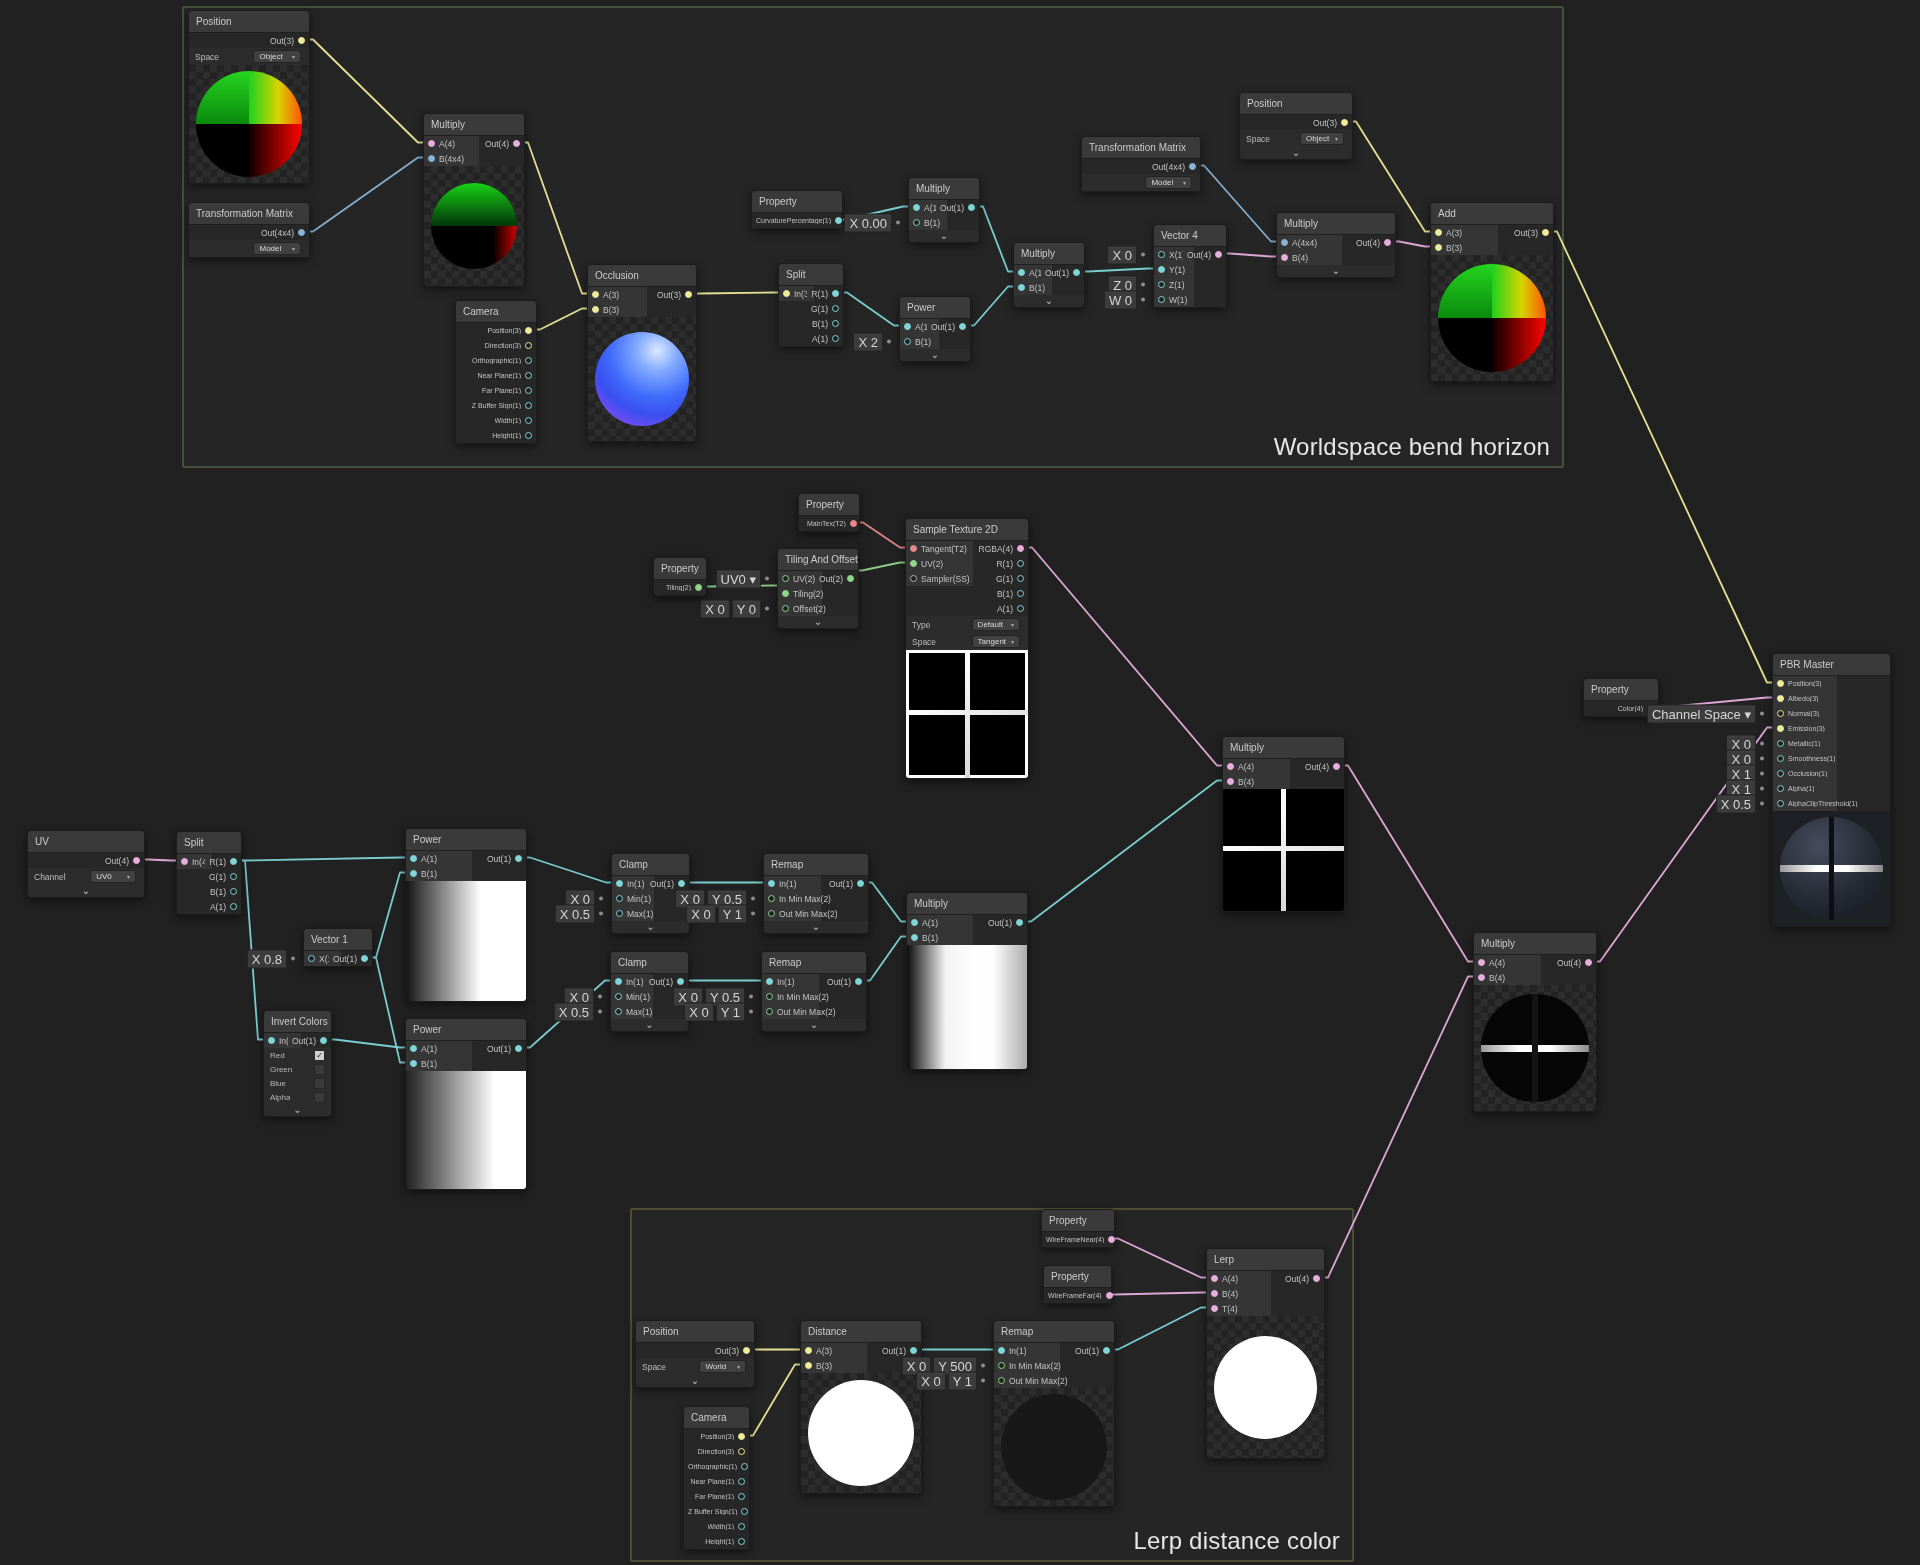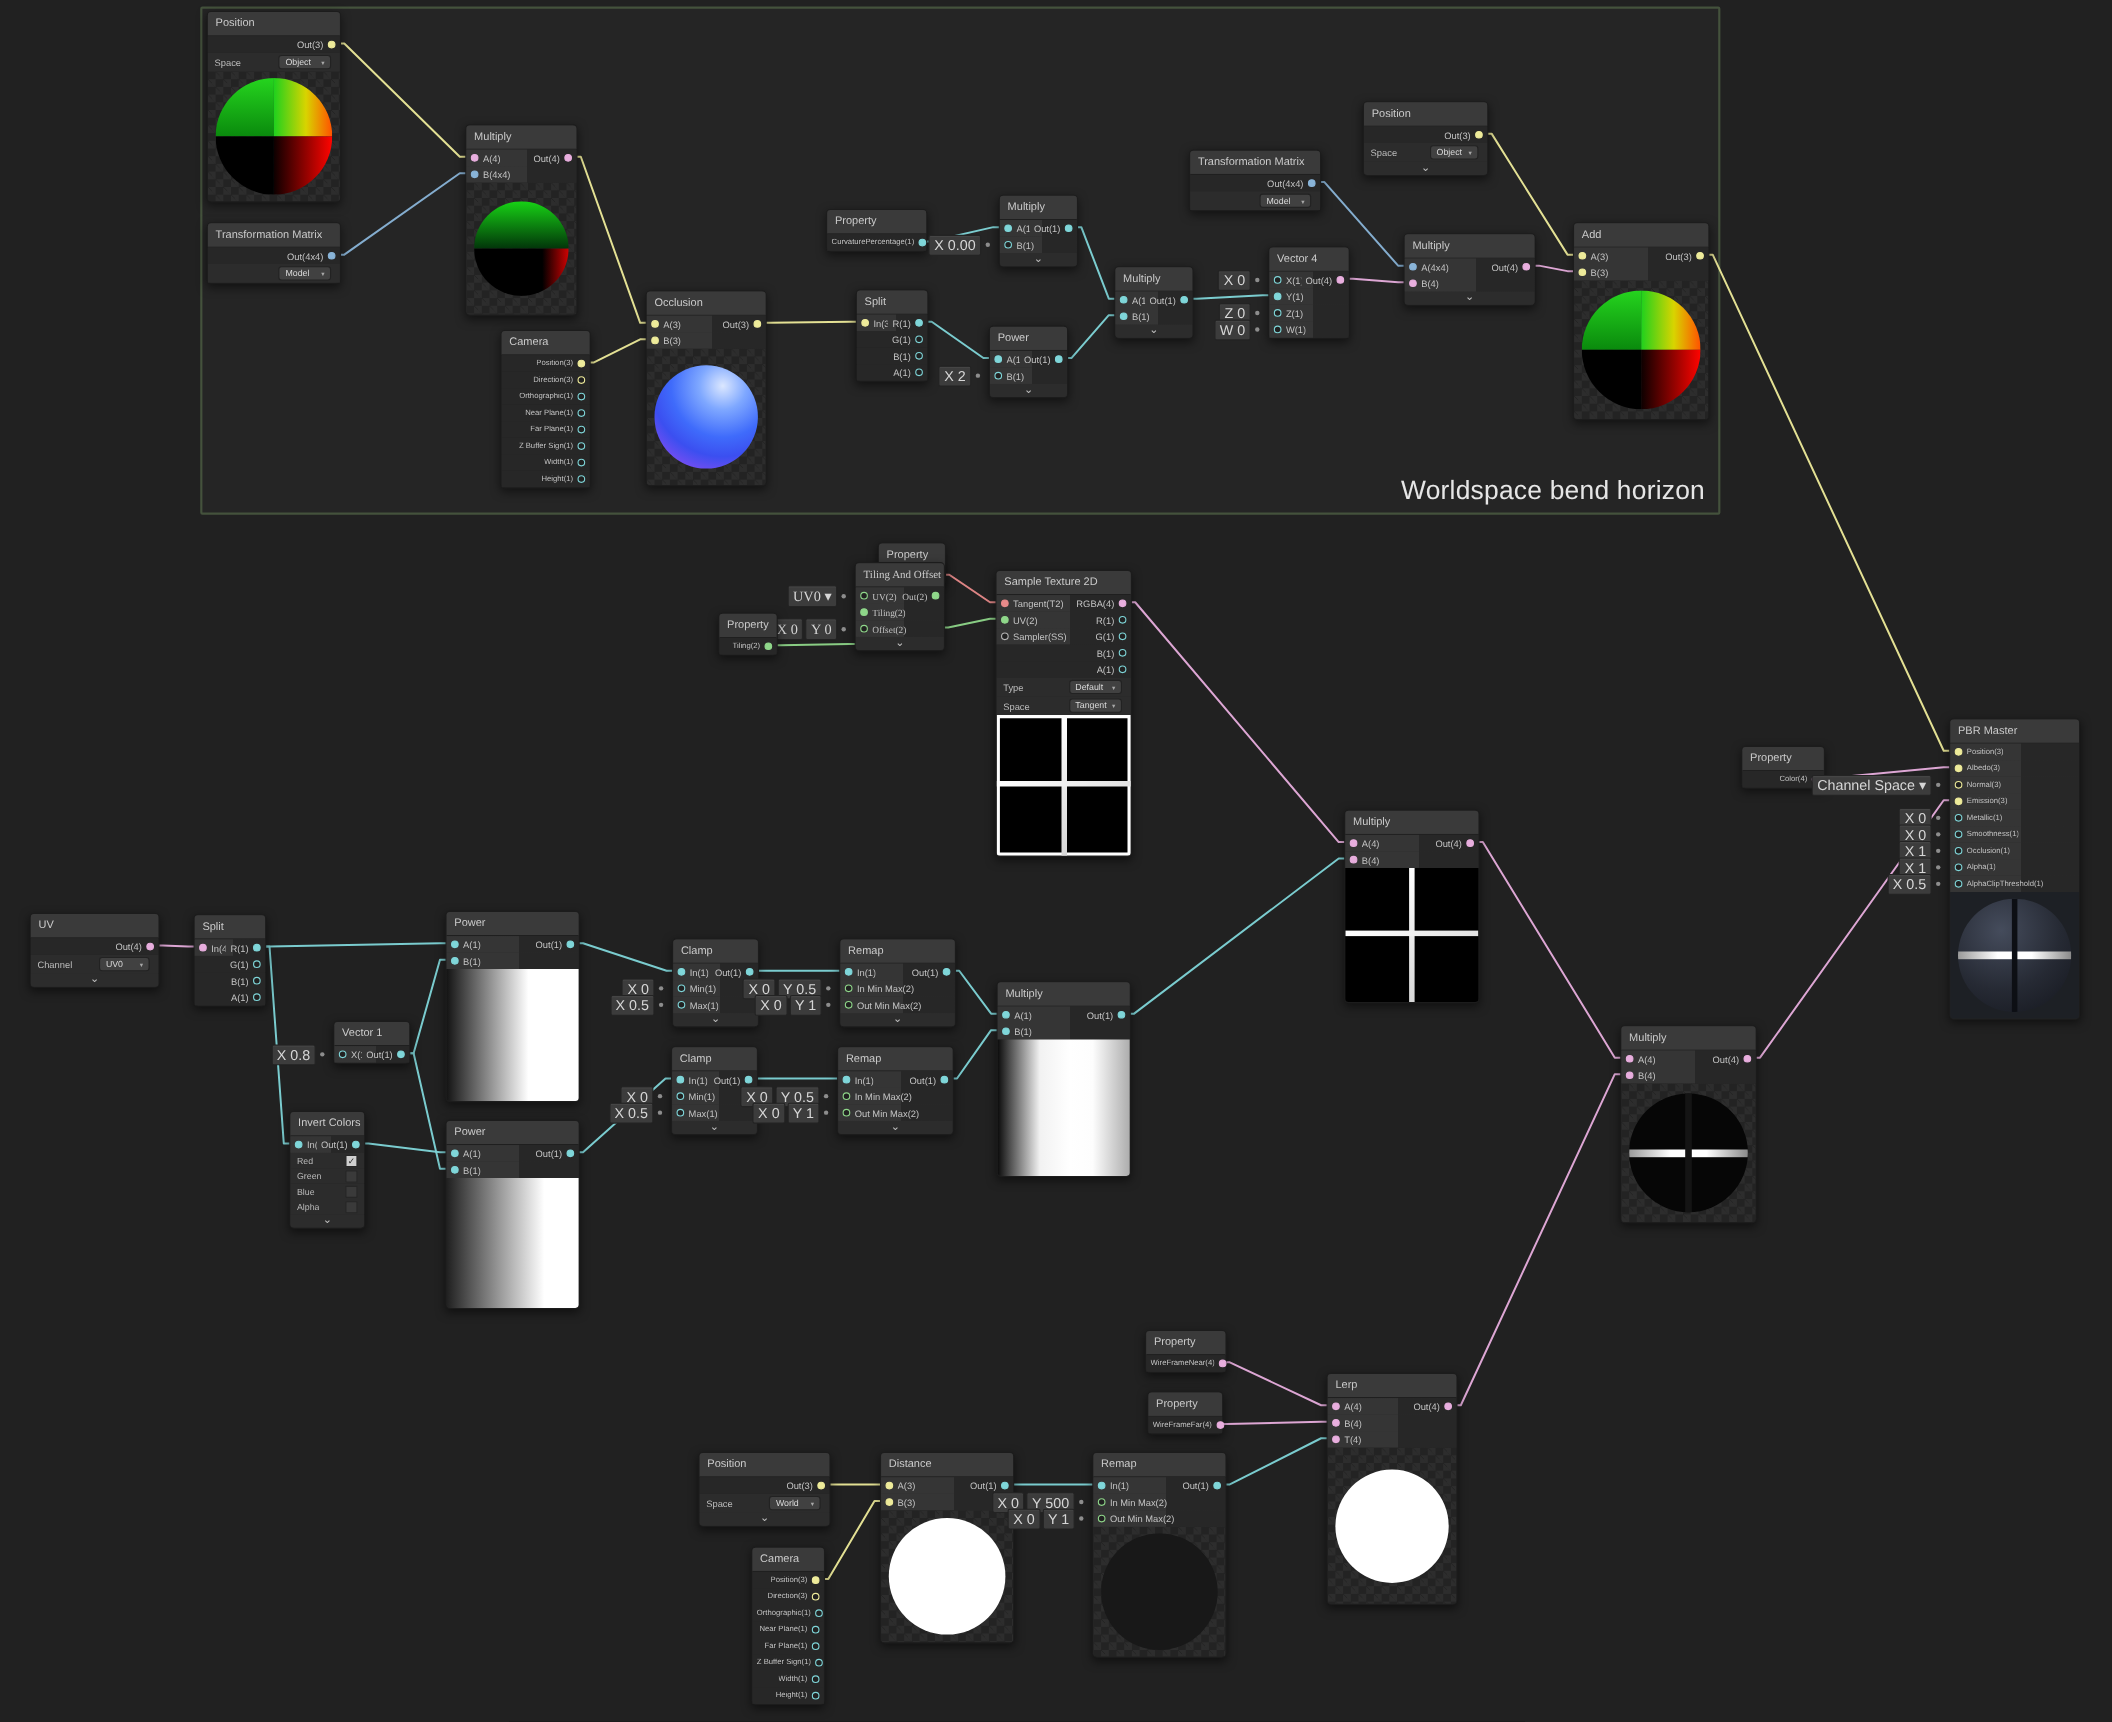--- a/index.html
+++ b/index.html
@@ -75,20 +75,23 @@
   .pv-grad2{background:linear-gradient(90deg,#202020,#ffffff 74%);}
   .pv-falloff{background:linear-gradient(90deg,#0c0c0c,#f2f2f2 32%,#ffffff 55%,#fdfdfd 72%,#adadad 100%);}
 </style>
 </head>
 <body>
 
 <div id="canvas" style="width: 1920px; height: 1565px;">
     <div class="group" style="left: 182px; top: 6px; width: 1378px; height: 458px; border-color: rgb(68, 82, 60);">
       <div class="group-label right">Worldspace bend horizon</div>
     </div>
+    <div class="group" style="left: 630px; top: 1208px; width: 720px; height: 350px; border-color: rgb(78, 77, 51);">
+      <div class="group-label right">Lerp distance color</div>
+    </div>
     <svg id="wires" width="1920" height="1565">
       <path d="M 301 39.5 L 313 39.5 L 418 142.5 L 430 142.5" stroke="#eeeb9a"></path>
       <path d="M 301 231.5 L 313 231.5 L 418 157.5 L 430 157.5" stroke="#89b4d8"></path>
       <path d="M 516 142.5 L 528 142.5 L 582 293.5 L 594 293.5" stroke="#eeeb9a"></path>
       <path d="M 528 329.5 L 540 329.5 L 582 308.5 L 594 308.5" stroke="#eeeb9a"></path>
       <path d="M 688 293.5 L 700 293.5 L 773 292.5 L 785 292.5" stroke="#eeeb9a"></path>
       <path d="M 834 219.5 L 846 219.5 L 903 206.5 L 915 206.5" stroke="#7fd6d9"></path>
       <path d="M 835 292.5 L 847 292.5 L 894 325.5 L 906 325.5" stroke="#7fd6d9"></path>
       <path d="M 971 206.5 L 983 206.5 L 1008 271.5 L 1020 271.5" stroke="#7fd6d9"></path>
       <path d="M 962 325.5 L 974 325.5 L 1008 286.5 L 1020 286.5" stroke="#7fd6d9"></path>
@@ -457,21 +460,21 @@
     </div>
     <div class="node small" style="left: 798px; top: 493px; width: 60px;">
       <div class="node-header">Property</div>
       <div class="row">
         <span class="rside">
           <span class="lbl">_MainTex(T2)</span>
           <span class="port" style="border-color: rgb(232, 138, 138); background: rgb(232, 138, 138);"></span>
         </span>
       </div>
     </div>
-    <div class="node" style="left: 777px; top: 511px; width: 80px; font-family: Liberation Serif, serif;">
+    <div class="node" style="left: 777px; top: 548px; width: 80px;">
       <div class="node-header">Tiling And Offset</div>
       <div class="row hasin">
         <span class="port" style="border-color: rgb(143, 215, 138);"></span>
         <span class="lbl">UV(2)</span>
         <span class="exts">
           <span class="fbox">UV0 ▾</span>
           <span class="fdot"></span>
         </span>
         <span class="rside">
           <span class="lbl">Out(2)</span>

